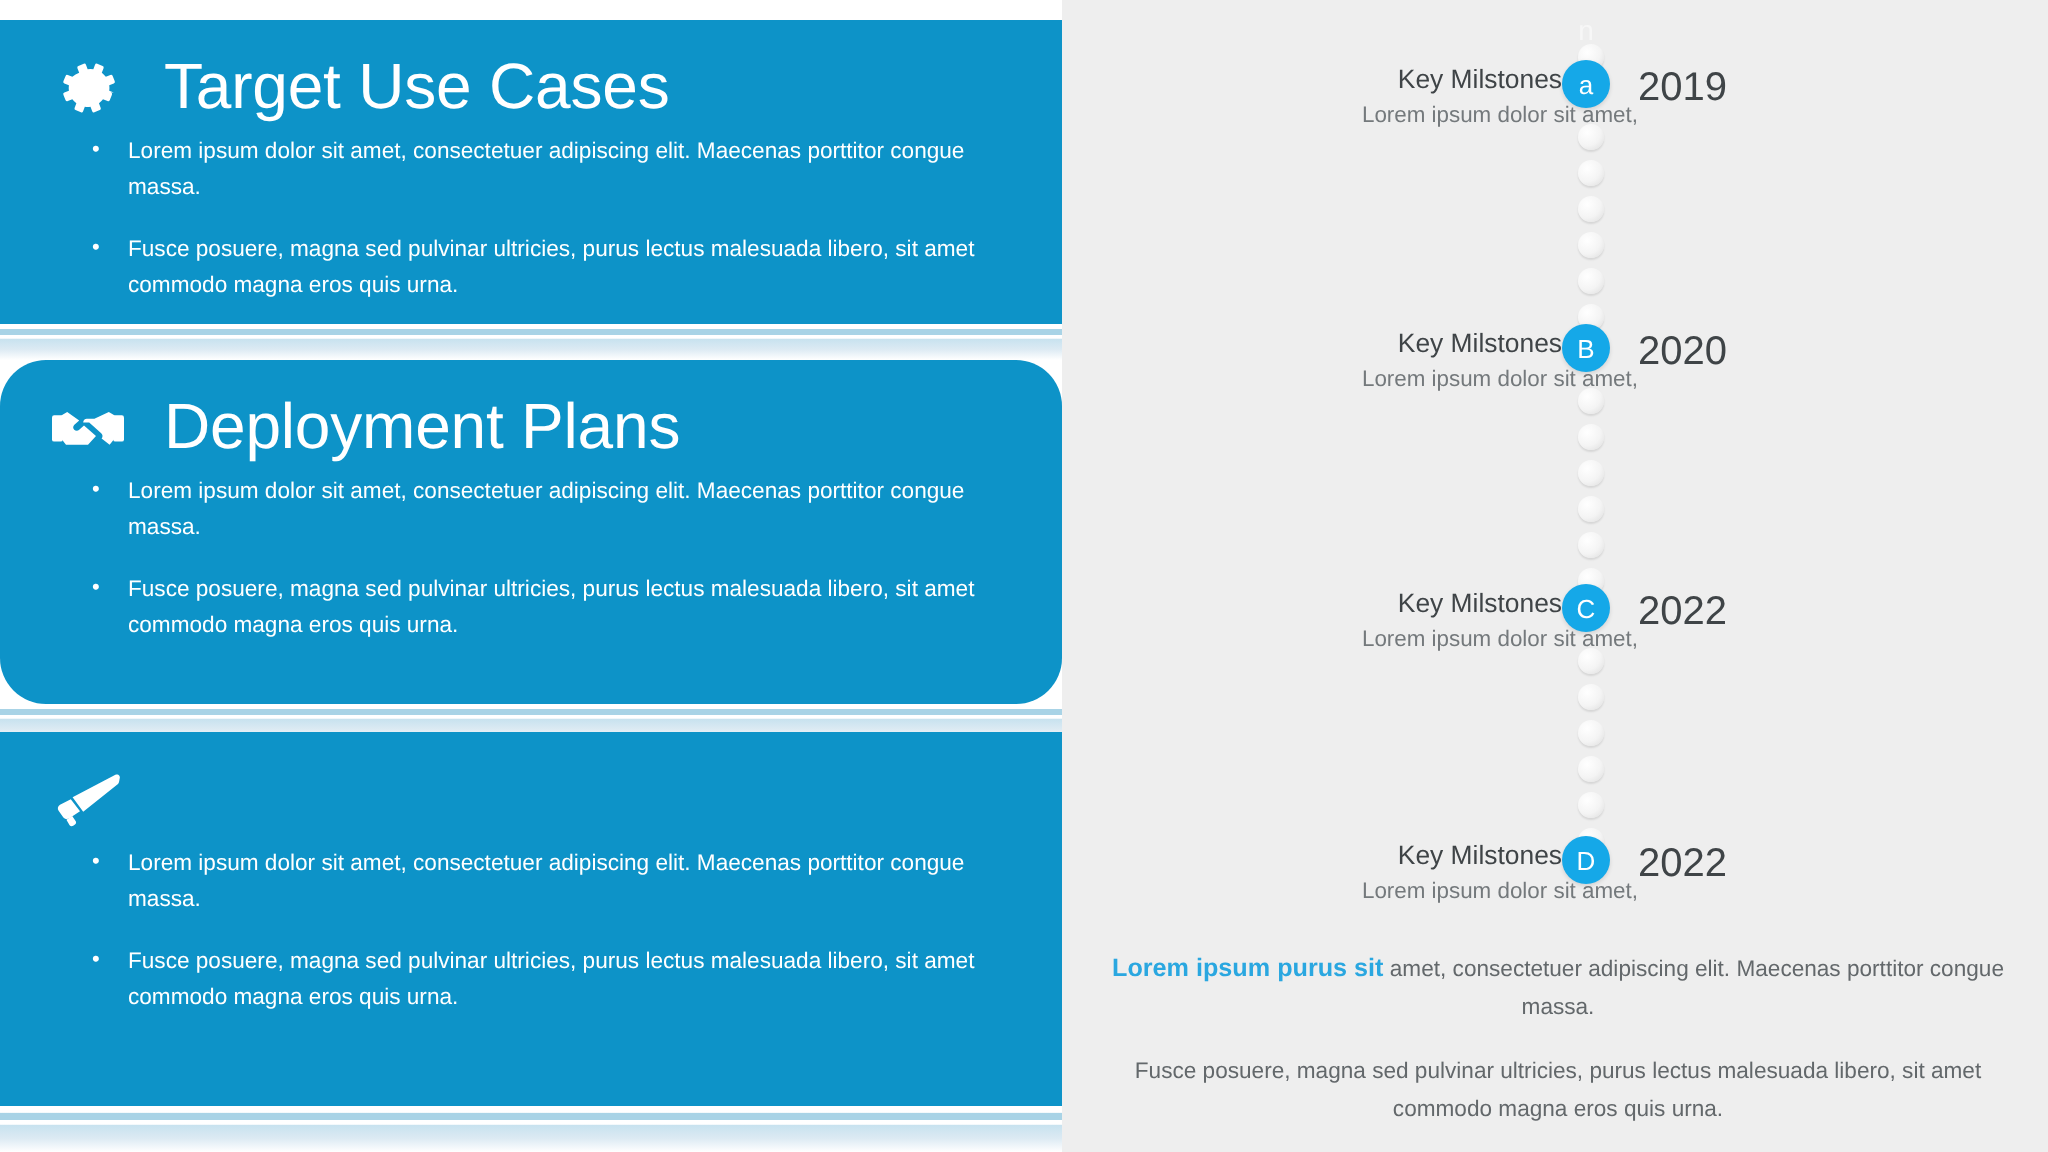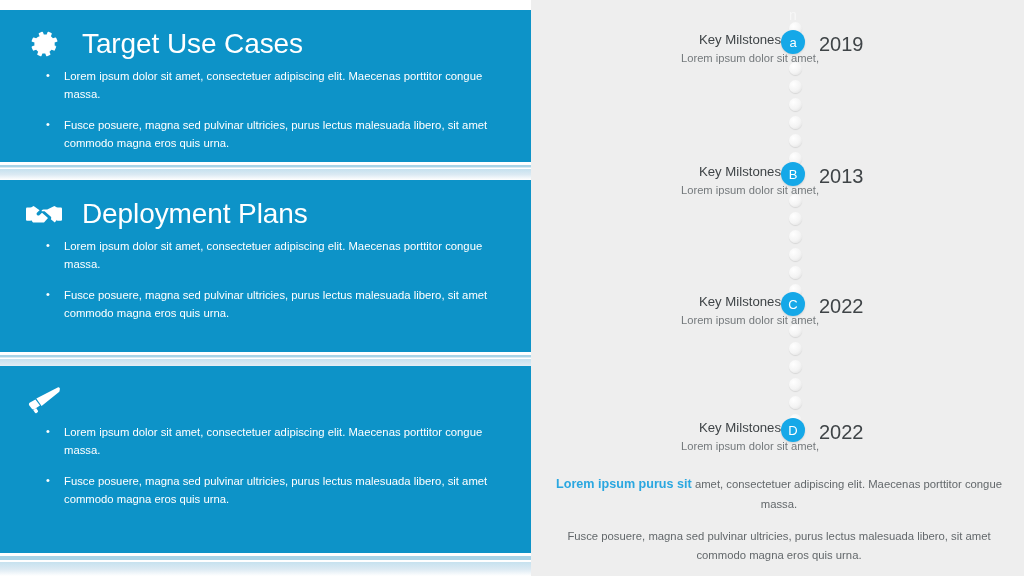--- a/index.html
+++ b/index.html
@@ -62,21 +62,21 @@
     height: 40px;
     flex: 0 0 40px;
     display: flex;
     align-items: center;
     justify-content: center;
     color: #ffffff;
   }
   .card-icon svg { display:block; }
   .card-title {
     color: #ffffff;
-    font-size: 28px;
+    font-size: 32px;
     font-weight: 400;
     letter-spacing: -0.1px;
     line-height: 1.1;
     white-space: nowrap;
     text-align: right;
   }
   .bullets {
     margin: 4px 0 0 0;
     padding: 0 0 0 14px;
     list-style: none;
@@ -233,21 +233,21 @@
           <div class="card-title">Target Use Cases</div>
         </div>
         <ul class="bullets">
           <li>Lorem ipsum dolor sit amet, consectetuer adipiscing elit. Maecenas porttitor congue massa.</li>
           <li>Fusce posuere, magna sed pulvinar ultricies, purus lectus malesuada libero, sit amet commodo magna eros quis urna.</li>
         </ul>
       </div>
     </div>
     <div class="card-sep" style="top:162px;"></div>
 
-    <div class="card" style="top:180px;height:172px;">
+    <div class="card" style="top:180px;height:172px;border-radius:23px;">
       <div class="card-inner">
         <div class="card-head">
           <span class="card-icon">
             <svg width="36" height="28" viewBox="0 0 36 26" fill="#ffffff" aria-hidden="true">
               <path d="M1.4 8.6 L7.6 5.0 L13.6 9.2 L11.2 11.4 C10.4 12.1 10.4 13.2 11.1 13.9 C11.8 14.6 12.9 14.6 13.6 13.9 L16.0 11.7 L22.0 17.0 L18.0 21.4 L7.0 21.4 L1.4 14.2 Z"></path>
               <path d="M34.6 8.6 L28.4 5.0 L21.2 8.4 L17.4 8.4 C16.4 8.4 15.6 9.2 15.6 10.2 L18.6 10.2 L24.6 15.6 C25.4 16.3 25.5 17.5 24.8 18.3 L28.8 21.4 L34.6 14.2 Z"></path>
               <rect x="0" y="6.6" width="5.4" height="13.2" rx="1.1"></rect>
               <rect x="30.6" y="6.6" width="5.4" height="13.2" rx="1.1"></rect>
             </svg>
           </span>
@@ -316,21 +316,21 @@
         <div class="ms-sub">Lorem ipsum dolor sit amet,</div>
         <div class="ms-circle">a</div>
         <div class="ms-year">2019</div>
       </div>
 
       <div class="milestone" style="top:162px;">
         <div class="ms-overglyph"></div>
         <div class="ms-label">Key Milstones</div>
         <div class="ms-sub">Lorem ipsum dolor sit amet,</div>
         <div class="ms-circle">B</div>
-        <div class="ms-year">2013</div>
+        <div class="ms-year">2020</div>
       </div>
 
       <div class="milestone" style="top:292px;">
         <div class="ms-overglyph"></div>
         <div class="ms-label">Key Milstones</div>
         <div class="ms-sub">Lorem ipsum dolor sit amet,</div>
         <div class="ms-circle">C</div>
         <div class="ms-year">2022</div>
       </div>
 

